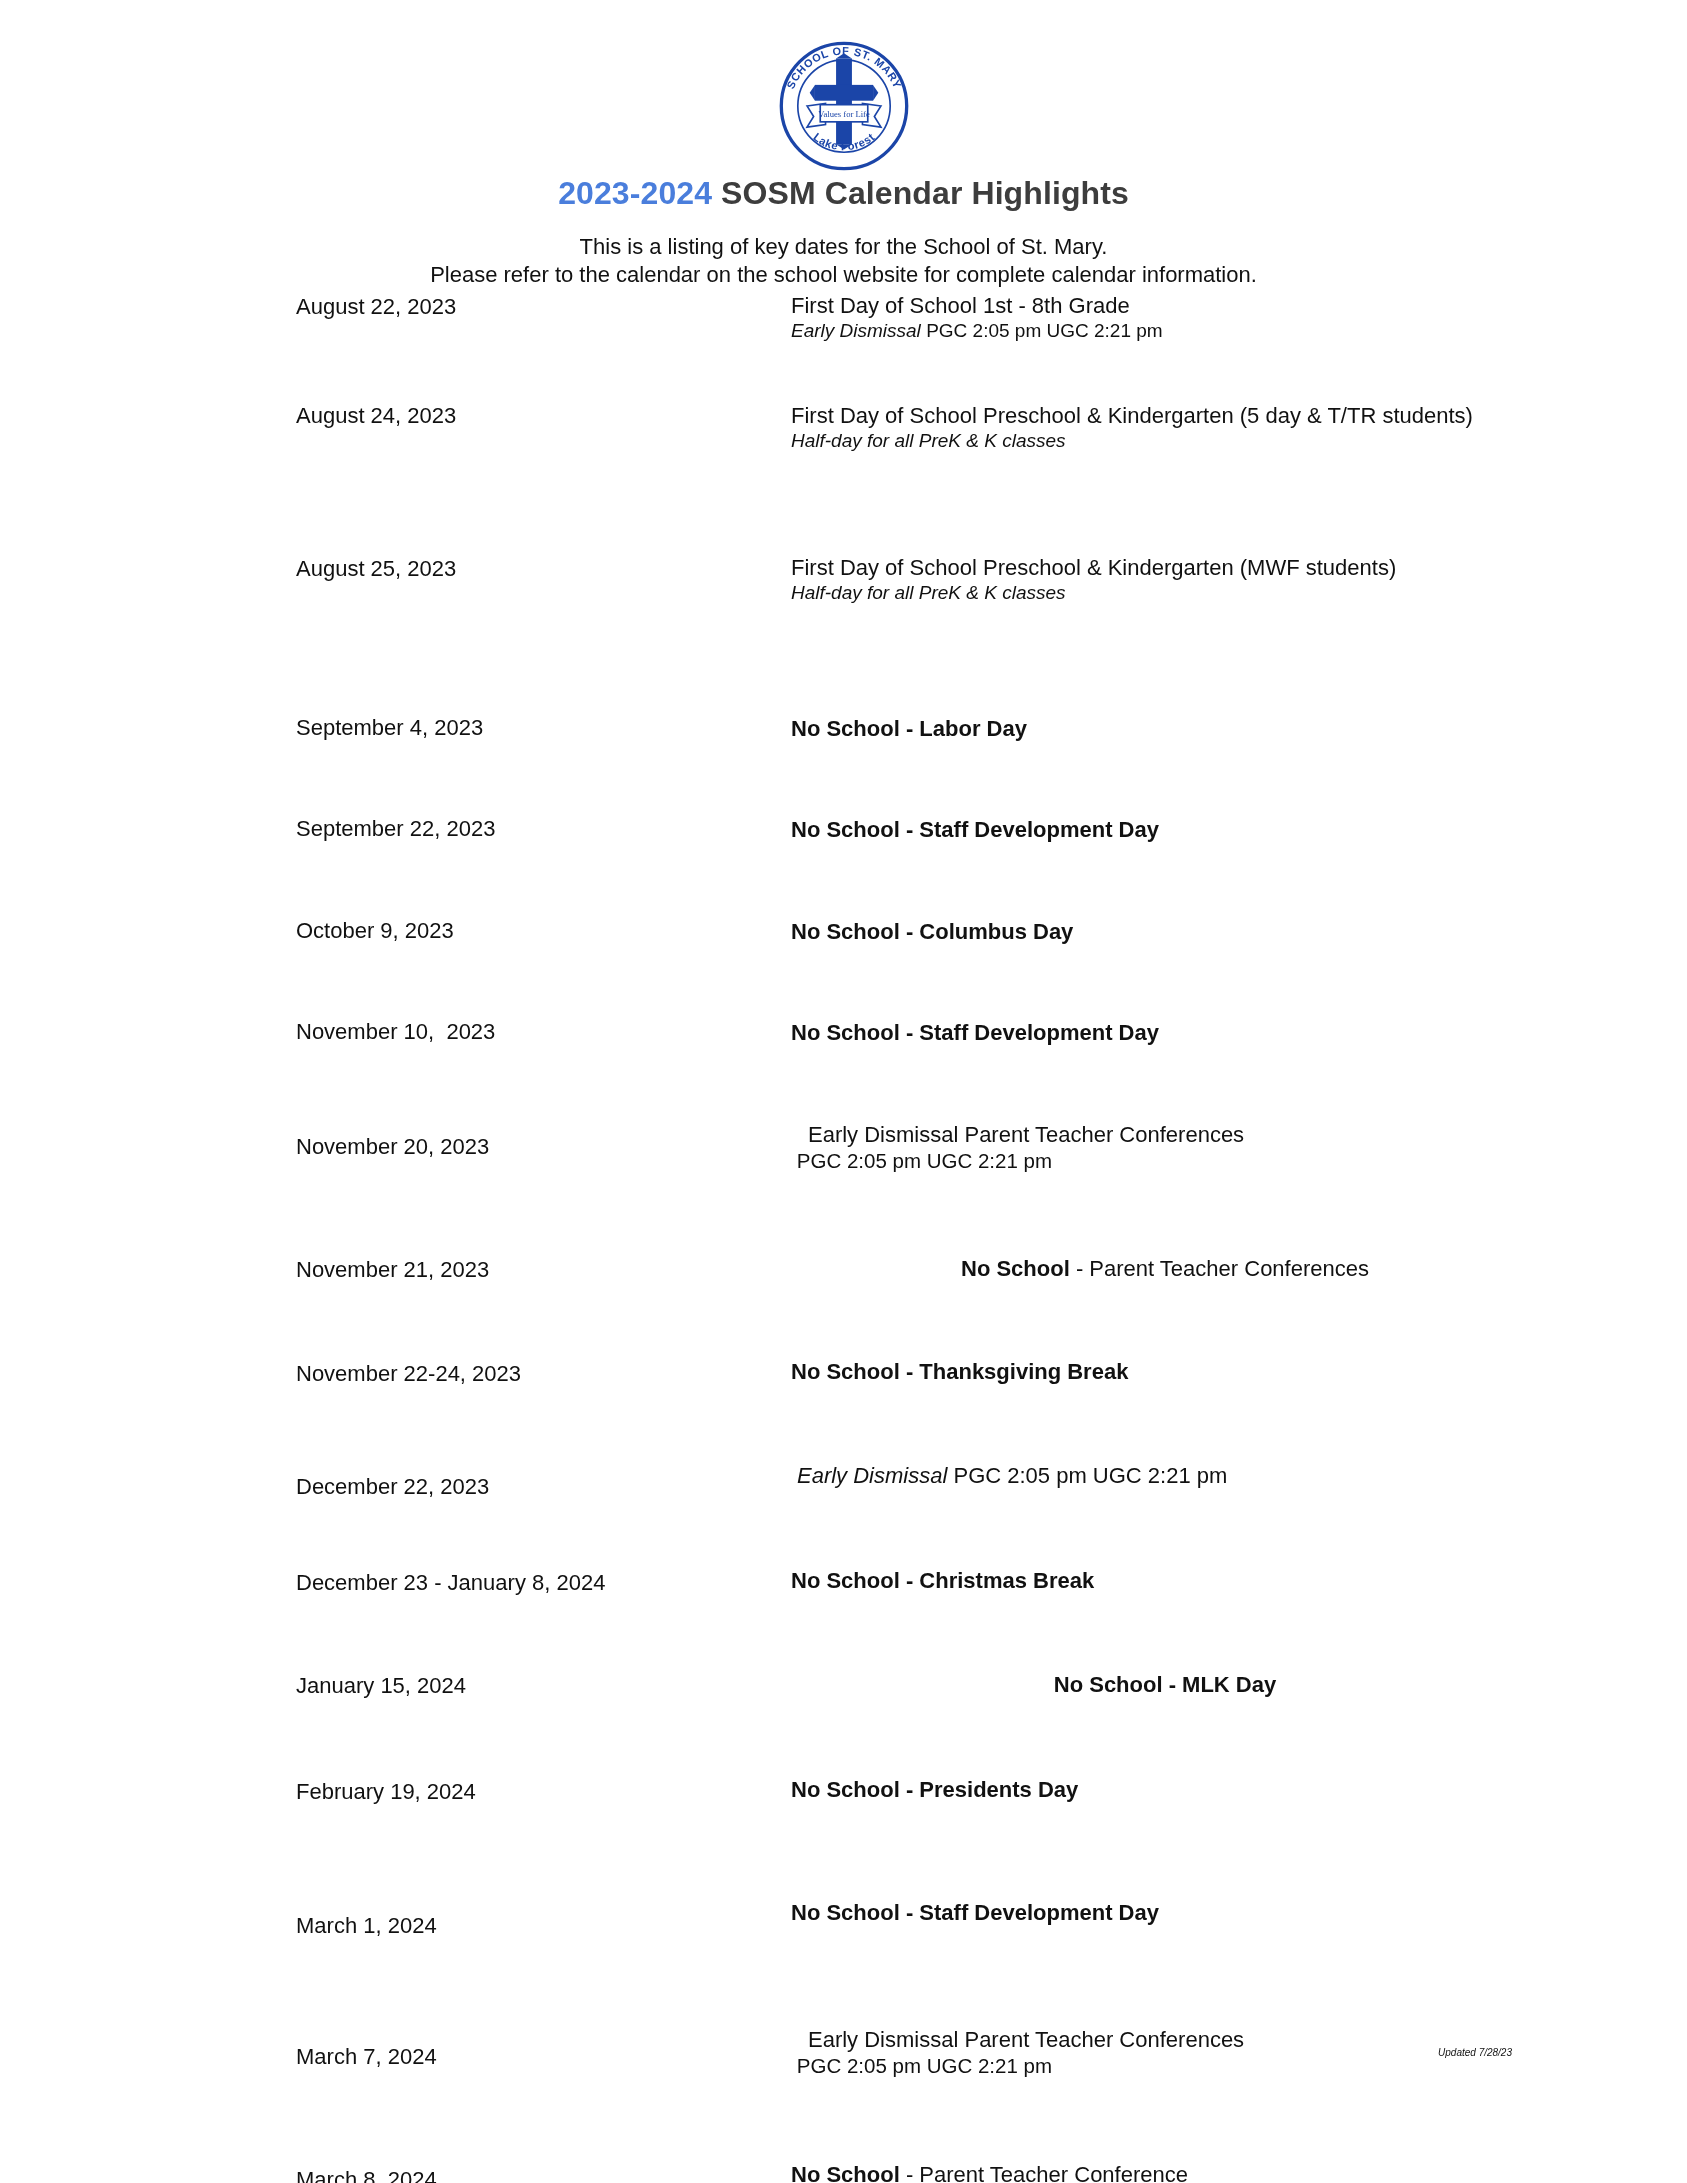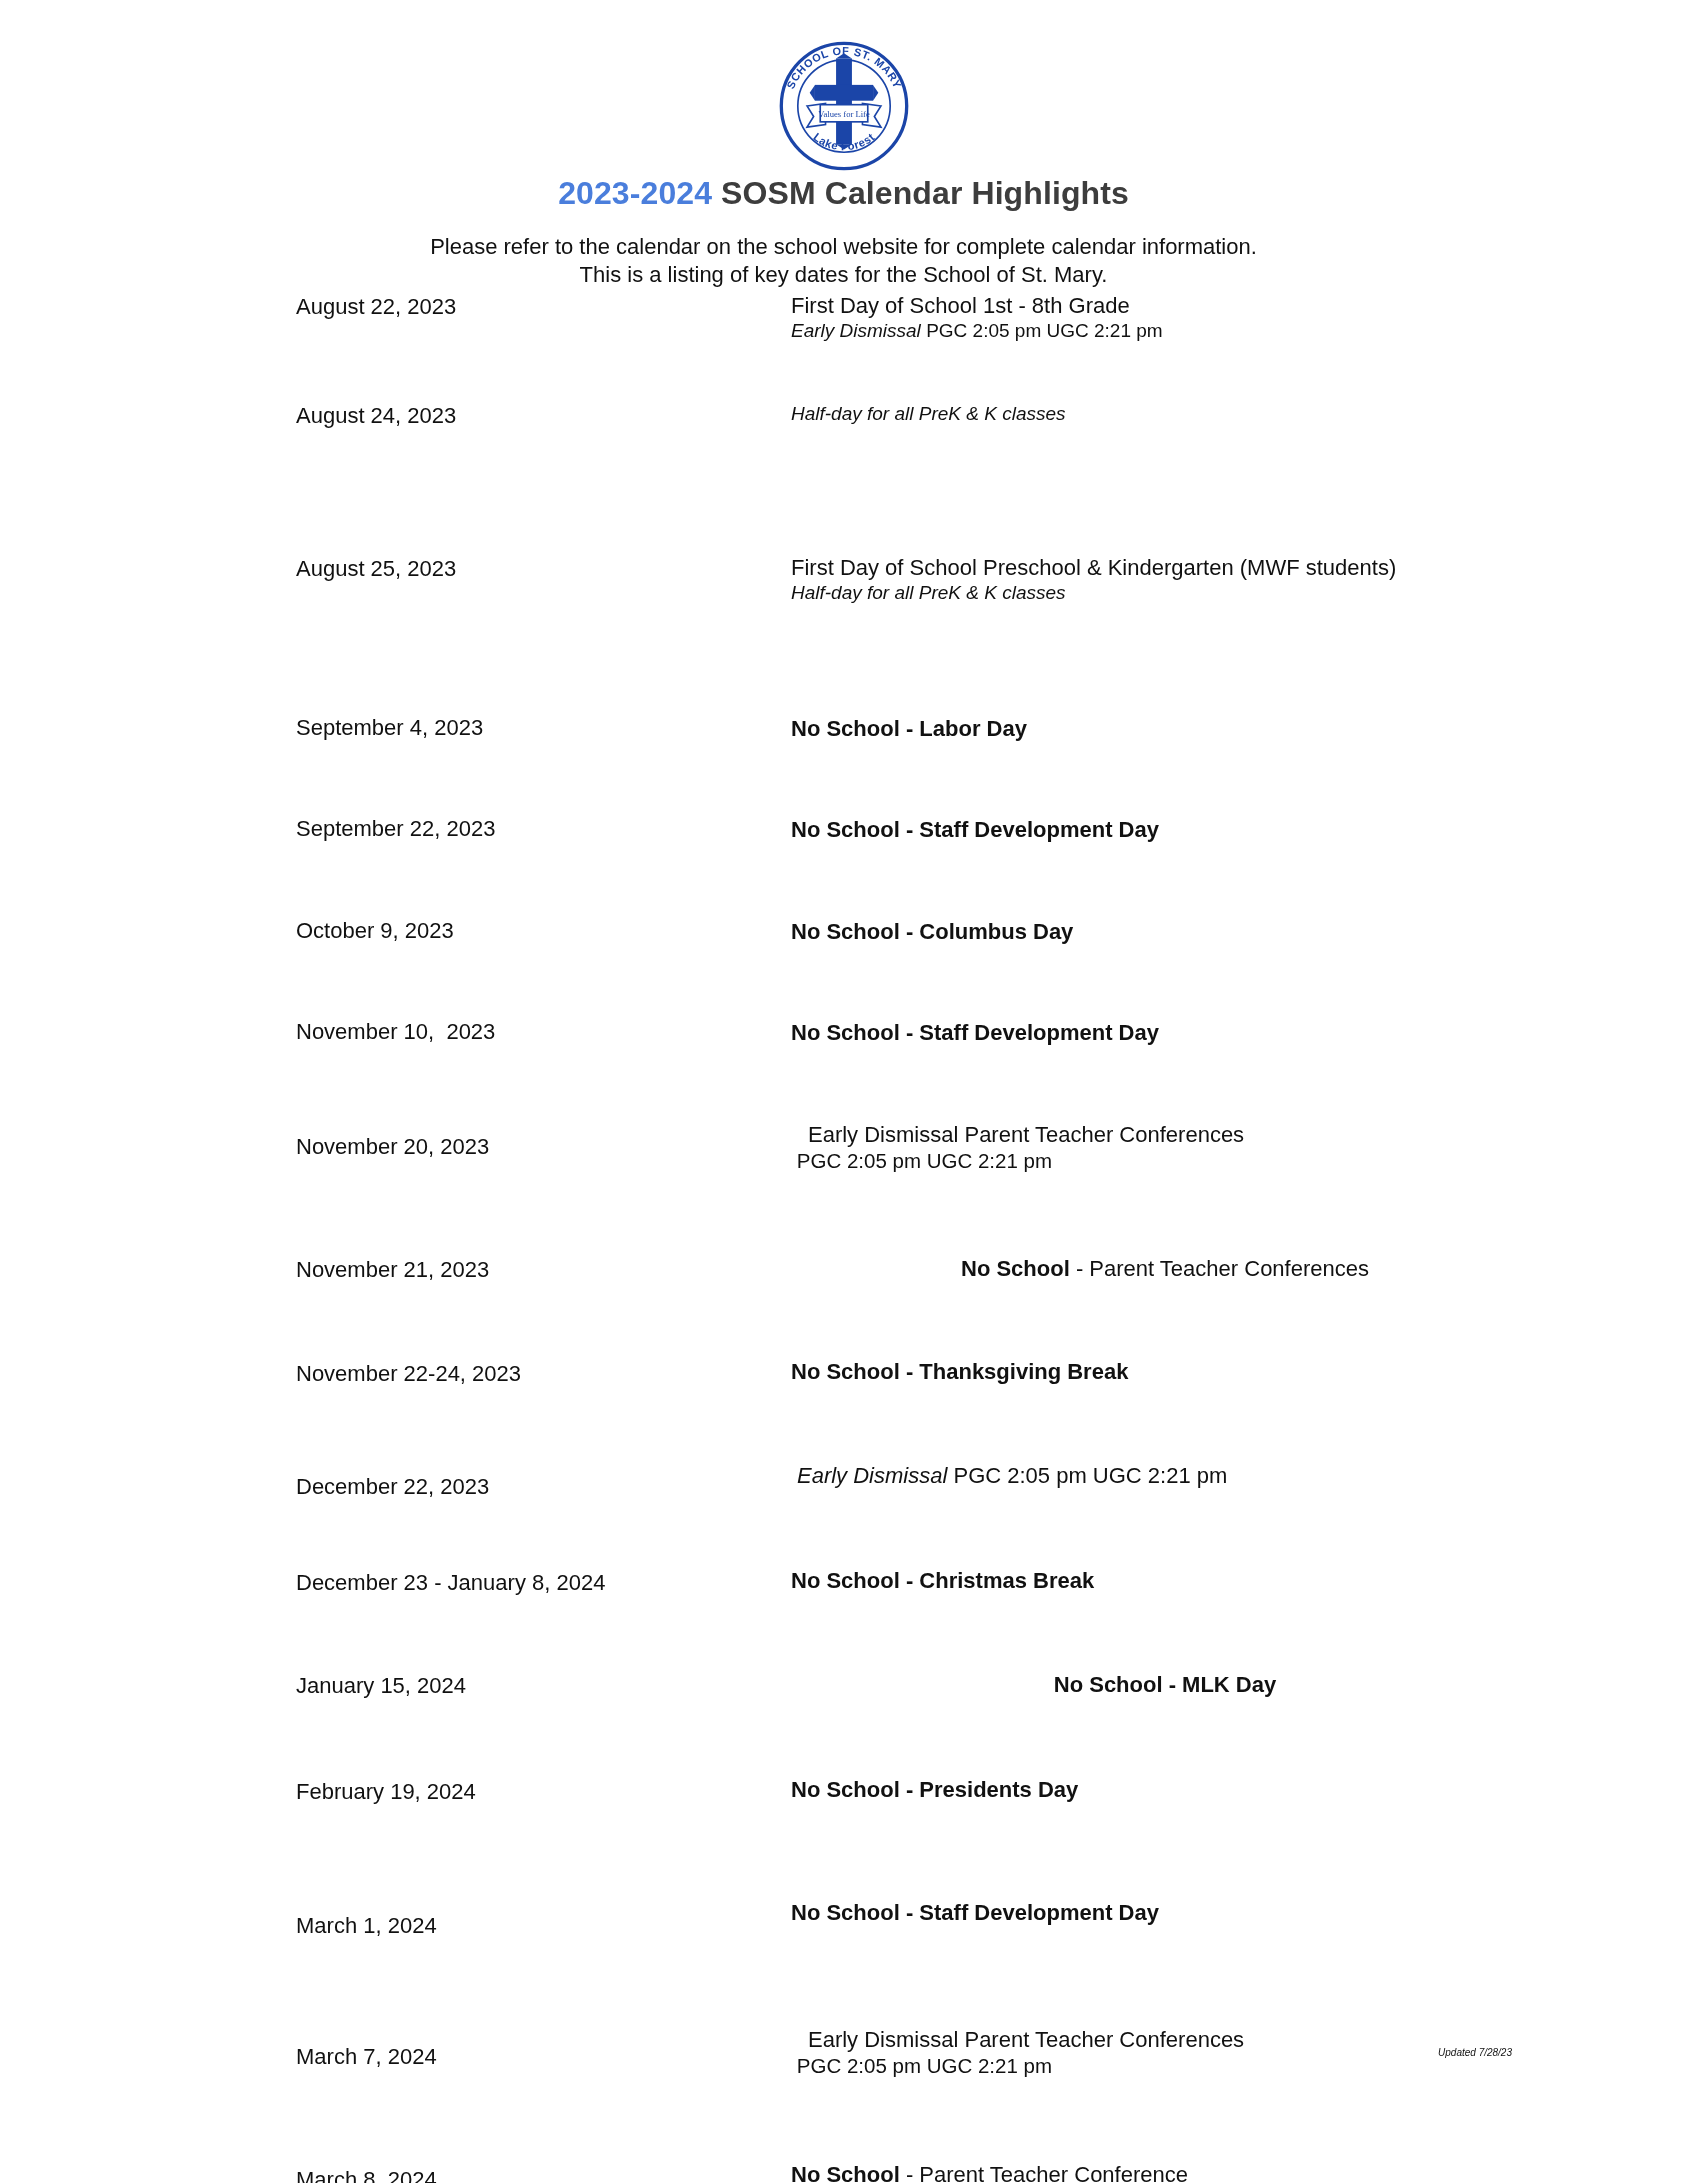--- a/index.html
+++ b/index.html
@@ -152,32 +152,32 @@
       <text font-family="'Liberation Sans',sans-serif" font-size="17" font-weight="bold" fill="#1b45a8" letter-spacing="0.8">
         <textPath href="#arcBot" startOffset="50%" text-anchor="middle">Lake Forest</textPath>
       </text>
     </svg>
   </div>
 </div>
 
 <div class="title"><span class="yr">2023-2024</span><span> SOSM Calendar Highlights</span></div>
 
 <div class="subtitle">
+  <div>This is a listing of key dates for the School of St. Mary.</div>
   <div>Please refer to the calendar on the school website for complete calendar information.</div>
-  <div>This is a listing of key dates for the School of St. Mary.</div>
 </div>
 
 <div class="sheet" id="sheet">
     <div class="row" style="height: 54px;">
       <div class="date" style="top: 2.6px;">August 22, 2023</div>
       <div class="desc" style="top: 1.3px;"><span>First Day of School 1st - 8th Grade</span><span class="sub"><span class="i">Early Dismissal</span><span> PGC 2:05 pm UGC 2:21 pm</span></span></div>
     </div>
     <div class="row" style="height: 73px;">
       <div class="date" style="top: 58px;">August 24, 2023</div>
-      <div class="desc" style="top: 57px;"><span class="sub i">Half-day for all PreK &amp; K classes</span></div>
+      <div class="desc" style="top: 57px;"><span>First Day of School Preschool &amp; Kindergarten (5 day &amp; T/TR students)</span><span class="sub i">Half-day for all PreK &amp; K classes</span></div>
     </div>
     <div class="row" style="height: 73px;">
       <div class="date" style="top: 138px;">August 25, 2023</div>
       <div class="desc" style="top: 136px;"><span>First Day of School Preschool &amp; Kindergarten (MWF students)</span><span class="sub i">Half-day for all PreK &amp; K classes</span></div>
     </div>
     <div class="row" style="height: 50px;">
       <div class="date" style="top: 224px;">September 4, 2023</div>
       <div class="desc" style="top: 224px;"><span class="b">No School - Labor Day</span></div>
     </div>
     <div class="row" style="height: 50px;">

